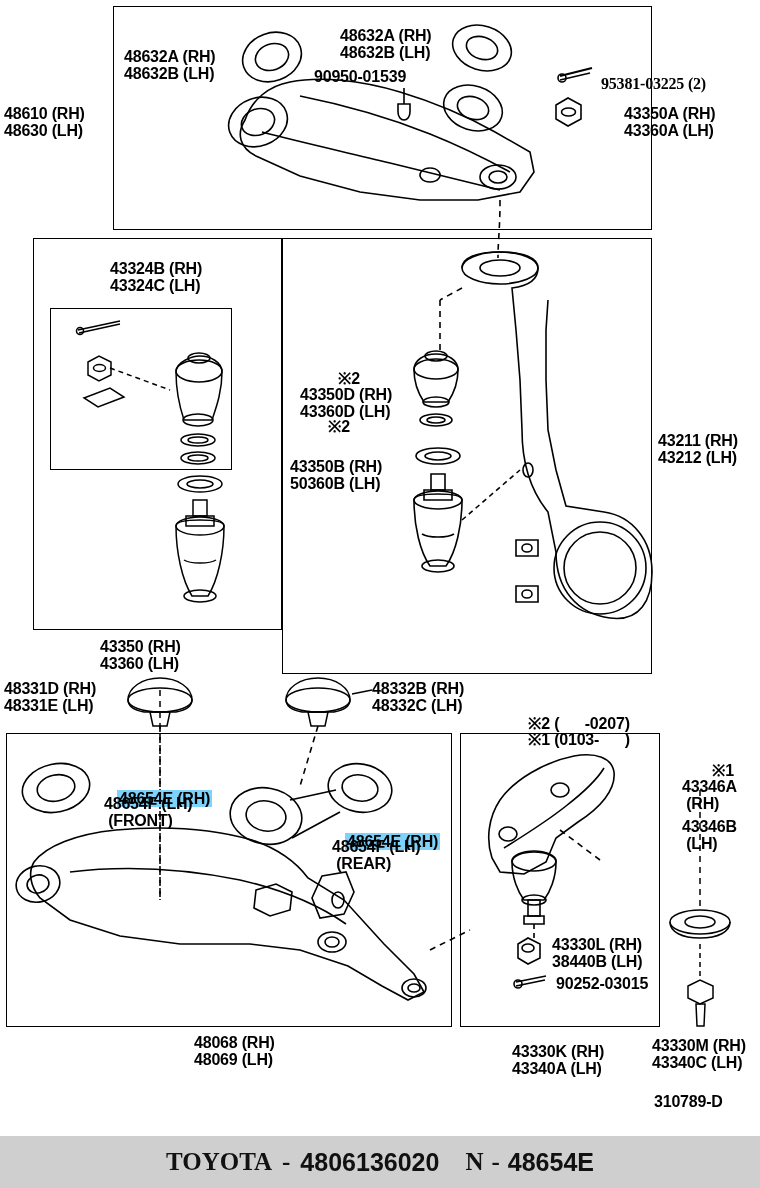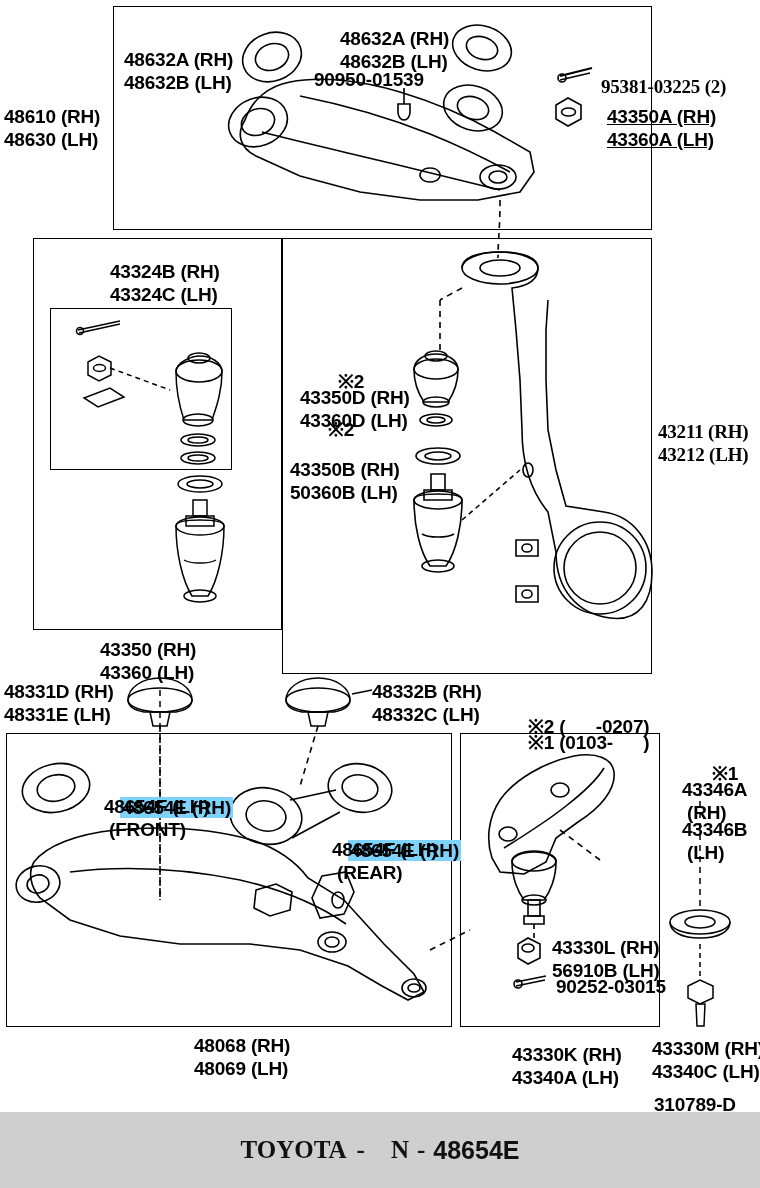--- a/index.html
+++ b/index.html
@@ -1,22 +1,22 @@
 <!DOCTYPE html>
 <html><head>
 <meta charset="utf-8">
 <style>
   html,body{margin:0;padding:0;background:#fff;}
   body{width:760px;height:1188px;position:relative;font-family:"Liberation Sans",sans-serif;color:#000;overflow:hidden;}
   .diagram{position:absolute;left:0;top:0;width:760px;height:1128px;}
   .panel{position:absolute;border:1.5px solid #000;background:transparent;}
-  .lbl{position:absolute;font-size:19px;font-weight:bold;line-height:23px;white-space:pre;letter-spacing:-0.2px;}
+  .lbl{position:absolute;font-size:16px;font-weight:bold;line-height:17px;white-space:pre;letter-spacing:-0.2px;}
   .hl{background:#7dd3fc;padding:0 2px;}
   svg{position:absolute;left:0;top:0;overflow:visible;}
-  .footer{position:absolute;left:0;bottom:0;width:760px;height:76px;background:#cfcfcf;display:flex;align-items:center;justify-content:center;}
+  .footer{position:absolute;left:0;bottom:0;width:760px;height:52px;background:#cfcfcf;display:flex;align-items:center;justify-content:center;}
   .footer-inner{display:flex;align-items:center;gap:26px;font-size:25px;font-weight:bold;color:#111;font-family:"Liberation Serif",serif;}
   .footer-code{font-family:"Liberation Sans",sans-serif;}
 </style>
 </head>
 <body>
 
 <div class="diagram">
 
   <div class="panel" style="left:113px;top:6px;width:537px;height:222px;"></div>
   <div class="panel" style="left:33px;top:238px;width:247px;height:390px;"></div>
@@ -226,44 +226,44 @@
   </svg>
 
   <div class="lbl" style="left:4px;top:105px;">48610 (RH)
 48630 (LH)</div>
   <div class="lbl" style="left:124px;top:48px;">48632A (RH)
 48632B (LH)</div>
   <div class="lbl" style="left:340px;top:27px;">48632A (RH)
 48632B (LH)</div>
   <div class="lbl" style="left:314px;top:68px;">90950-01539</div>
   <div class="lbl" style="left:601px;top:75px;font-family:Liberation Serif, serif;">95381-03225 (2)</div>
-  <div class="lbl" style="left:607px;top:105px;text-decoration:underline;">43350A (RH)
+  <div class="lbl" style="left:624px;top:105px;">43350A (RH)
 43360A (LH)</div>
   <div class="lbl" style="left:110px;top:260px;">43324B (RH)
 43324C (LH)</div>
   <div class="lbl" style="left:100px;top:638px;">43350 (RH)
 43360 (LH)</div>
   <div class="lbl" style="left:338px;top:370px;">※2</div>
   <div class="lbl" style="left:300px;top:386px;">43350D (RH)
 43360D (LH)</div>
   <div class="lbl" style="left:328px;top:418px;">※2</div>
   <div class="lbl" style="left:290px;top:458px;">43350B (RH)
 50360B (LH)</div>
-  <div class="lbl" style="left:658px;top:420px;font-family:Liberation Serif, serif;">43211 (RH)
+  <div class="lbl" style="left:658px;top:432px;">43211 (RH)
 43212 (LH)</div>
   <div class="lbl" style="left:4px;top:680px;">48331D (RH)
 48331E (LH)</div>
   <div class="lbl" style="left:372px;top:680px;">48332B (RH)
 48332C (LH)</div>
   <div class="lbl" style="left:194px;top:1034px;">48068 (RH)
 48069 (LH)</div>
   <div class="lbl" style="left:512px;top:1043px;">43330K (RH)
 43340A (LH)</div>
   <div class="lbl" style="left:552px;top:936px;">43330L (RH)
-56910B (LH)</div>
+38440B (LH)</div>
   <div class="lbl" style="left:556px;top:975px;">90252-03015</div>
   <div class="lbl" style="left:712px;top:762px;">※1</div>
   <div class="lbl" style="left:682px;top:778px;">43346A
  (RH)</div>
   <div class="lbl" style="left:682px;top:818px;">43346B
  (LH)</div>
   <div class="lbl" style="left:652px;top:1037px;">43330M (RH)
 43340C (LH)</div>
 
   <div class="lbl" style="left:100px;top:773px;">
@@ -281,17 +281,18 @@
   <div class="lbl" style="left:528px;top:695px;margin-top:36px;">※1 (0103-      )</div>
   <div class="lbl" style="left:528px;top:715px;">※2 (      -0207)</div>
 
   <div class="lbl" style="left:654px;top:1093px;">310789-D</div>
 </div>
 
 <div class="footer">
   <div class="footer-inner">
     <span>TOYOTA</span>
     <span style="margin-left:-16px;">-</span>
+    <span class="footer-code" style="margin-left:-16px;">4806136020</span>
     <span>N</span>
     <span style="margin-left:-18px;">-</span>
     <span class="footer-code" style="margin-left:-18px;">48654E</span>
   </div>
 </div>
 
 </body></html>

